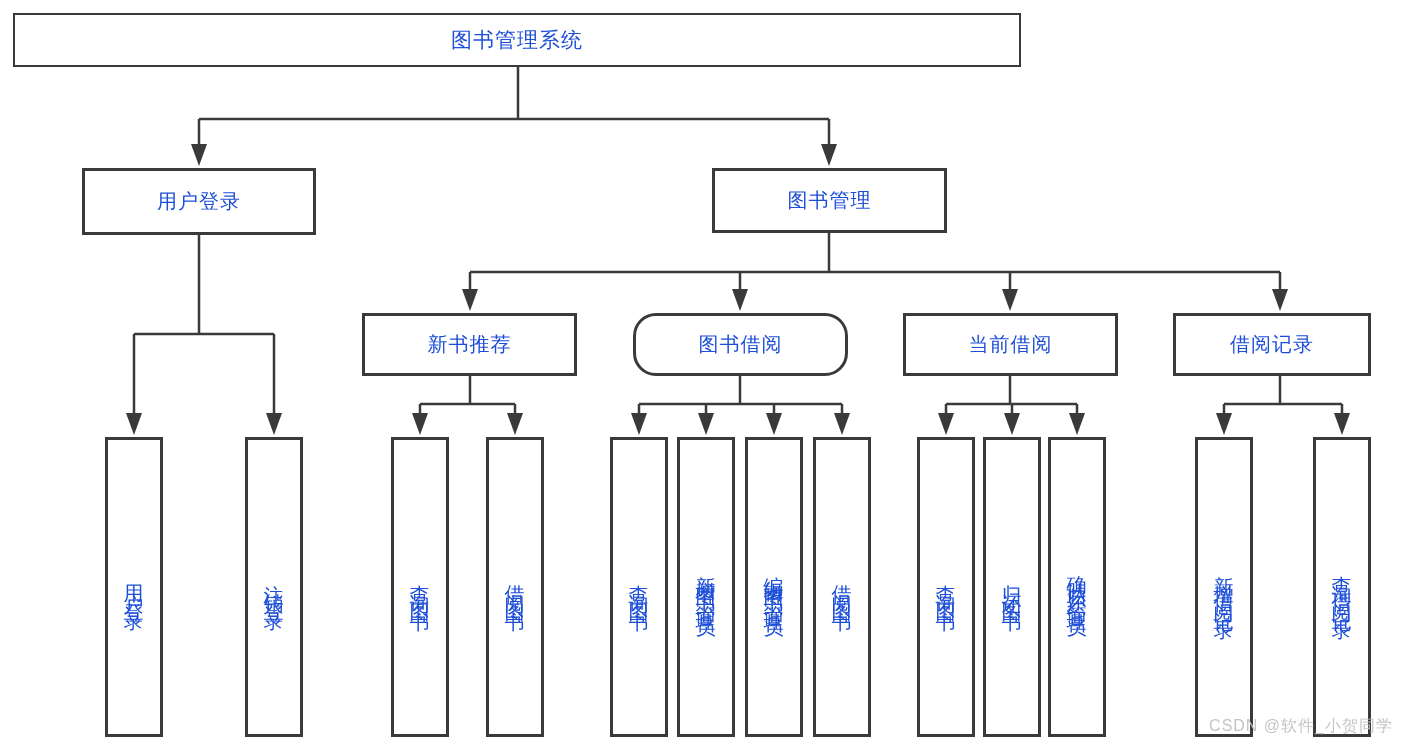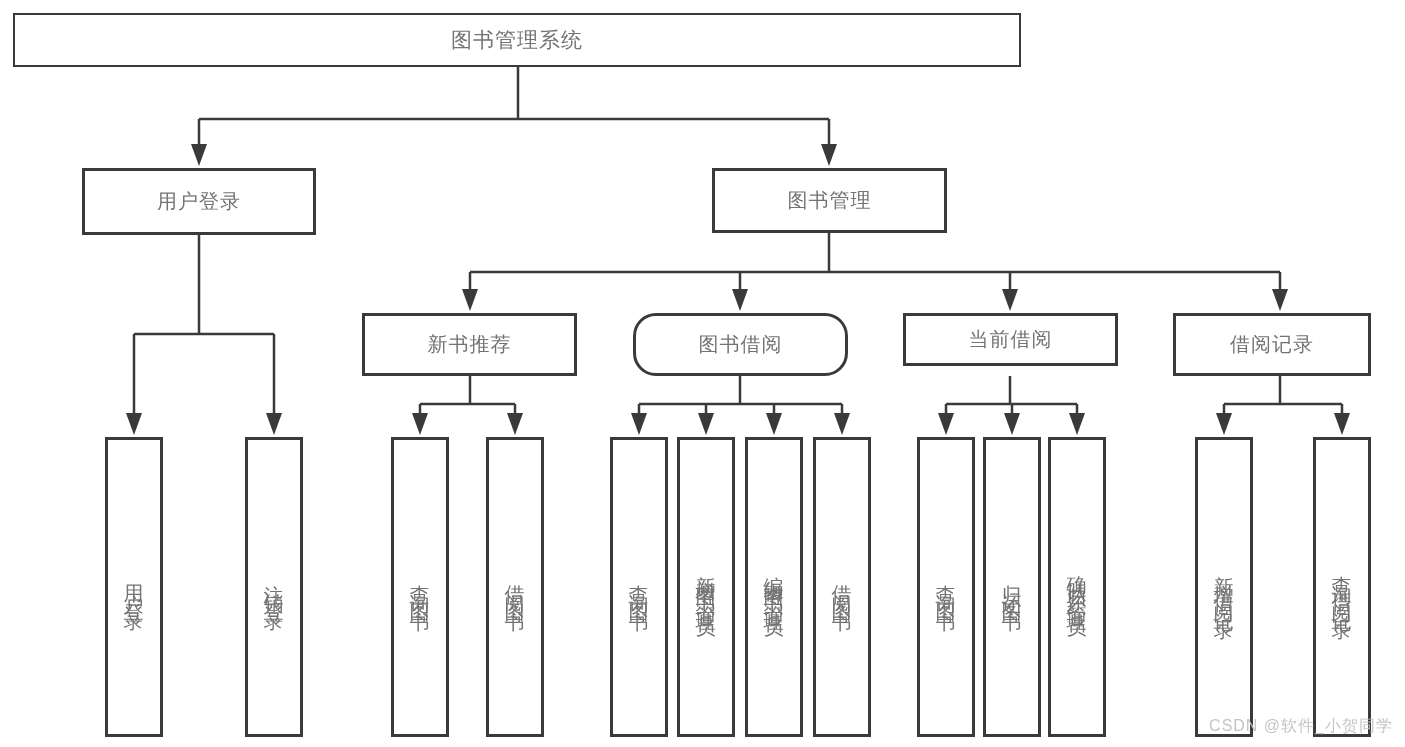--- a/index.html
+++ b/index.html
@@ -18,21 +18,21 @@
   .connectors {
     position: absolute;
     left: 0; top: 0;
     width: 1405px;
     height: 747px;
   }
   .node {
     position: absolute;
     background: #ffffff;
     border: 3px solid #3a3a3a;
-    color: #737373;
+    color: #1d4ed8;
     font-size: 20px;
     display: flex;
     align-items: center;
     justify-content: center;
     box-sizing: border-box;
     letter-spacing: 1px;
     white-space: nowrap;
   }
   .node.root { border-width: 2px; font-size: 21px; }
   .leaf {
@@ -45,21 +45,21 @@
   }
   .leaf.long { letter-spacing: 6px; }
 
   
   #n-root   { left: 13px;  top: 13px;  width: 1008px; height: 54px;  }
   #n-login  { left: 82px;  top: 168px; width: 234px;  height: 67px;  }
   #n-mgmt   { left: 712px; top: 168px; width: 235px;  height: 65px;  }
 
   #n-recommend { left: 362px;  top: 313px; width: 215px; height: 63px; }
   #n-borrow    { left: 633px;  top: 313px; width: 215px; height: 63px; border-radius: 23px; }
-  #n-current   { left: 903px;  top: 313px; width: 215px; height: 53px; }
+  #n-current   { left: 903px;  top: 313px; width: 215px; height: 63px; }
   #n-records   { left: 1173px; top: 313px; width: 198px; height: 63px; }
 
   .leaf { top: 437px; width: 58px; height: 300px; }
   #l-a1 { left: 105px; }
   #l-a2 { left: 245px; }
   #l-b1 { left: 391px; }
   #l-b2 { left: 486px; }
   #l-c1 { left: 610px; }
   #l-c2 { left: 677px; }
   #l-c3 { left: 745px; }

